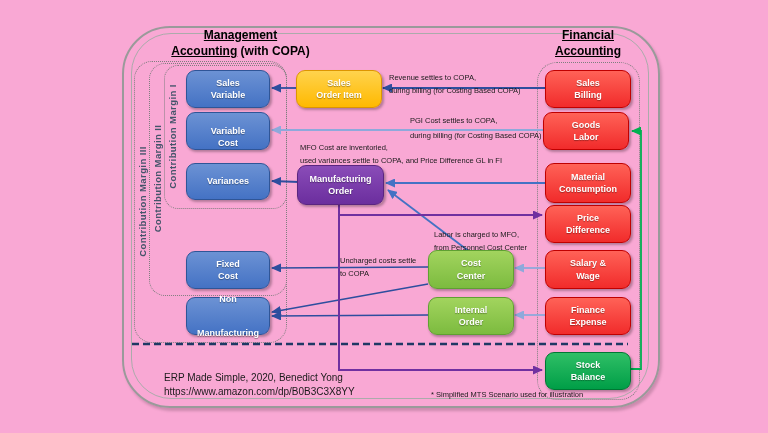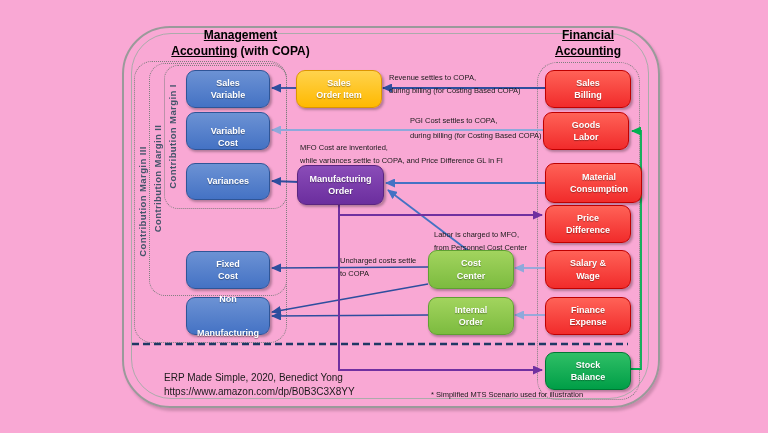--- a/index.html
+++ b/index.html
@@ -142,21 +142,21 @@
   </div>
 
   <div class="node red" style="left:545px;top:70px;width:84px;height:36px;">
     <span>Sales</span>
       <span>Billing</span>
   </div>
   <div class="node red" style="left:543px;top:112px;width:84px;height:36px;">
     <span>Goods</span>
       <span>Labor</span>
   </div>
-  <div class="node red" style="left:545px;top:163px;width:84px;height:38px;padding-left:11px;">
+  <div class="node red" style="left:545px;top:163px;width:84px;height:38px;">
     <span>Material</span>
       <span>Consumption</span>
   </div>
   <div class="node red" style="left:545px;top:205px;width:84px;height:36px;">
     <span>Price</span>
       <span>Difference</span>
   </div>
   <div class="node red" style="left:545px;top:250px;width:84px;height:37px;">
     <span>Salary &amp;</span>
       <span>Wage</span>
@@ -173,21 +173,21 @@
   <div class="anno" style="left:389px;top:71px;">
     <div>Revenue settles to COPA,</div>
     <div>during billing (for Costing Based COPA)</div>
   </div>
   <div class="anno" style="left:410px;top:114px;">
     <div>PGI Cost settles to COPA,</div>
     <div style="margin-top:2px;">during billing (for Costing Based COPA)</div>
   </div>
   <div class="anno" style="left:300px;top:141px;">
     <div>MFO Cost are inventoried,</div>
-    <div>while variances settle to COPA, and Price Difference GL in FI</div>
+    <div>used variances settle to COPA, and Price Difference GL in FI</div>
   </div>
   <div class="anno" style="left:434px;top:228px;">
     <div>Labor is charged to MFO,</div>
     <div>from Personnel Cost Center</div>
   </div>
   <div class="anno" style="left:340px;top:254px;">
     <div>Uncharged costs settle</div>
     <div>to COPA</div>
   </div>
 

